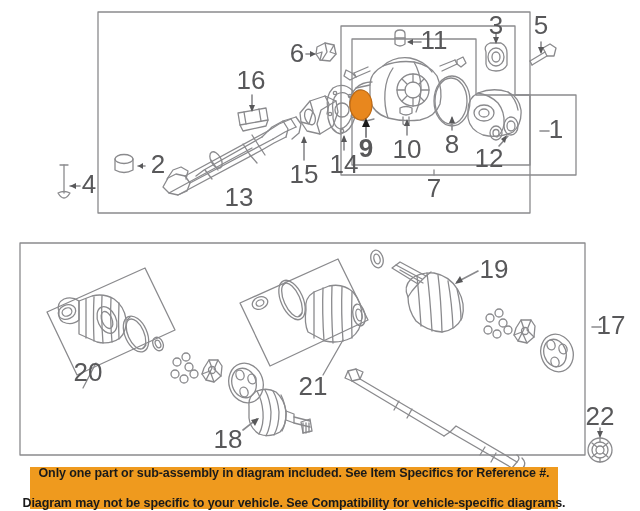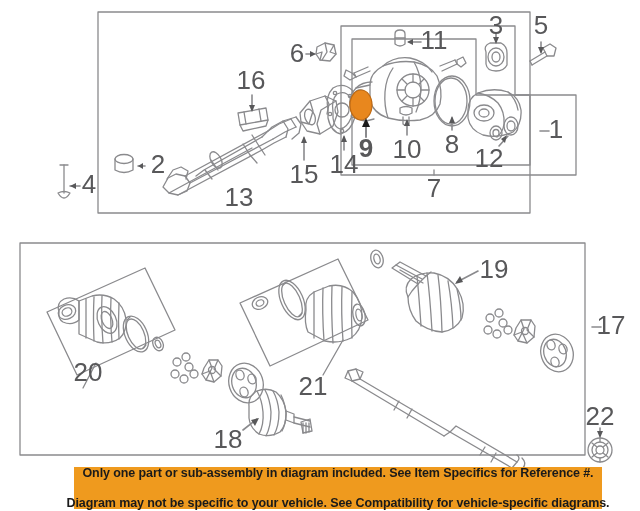--- a/index.html
+++ b/index.html
@@ -28,21 +28,20 @@
     top: 467px;
     width: 528px;
     height: 42px;
     background: #ef9a1e;
     box-sizing: border-box;
     display: flex;
     flex-direction: column;
     align-items: center;
     justify-content: center;
     gap: 15px;
-    margin-left: 44px;
   }
   .notice-line {
     color: #1a1a1a;
     font-family: "Liberation Sans", sans-serif;
     font-size: 12.5px;
     font-weight: bold;
     line-height: 15px;
     letter-spacing: -0.1px;
     white-space: nowrap;
   }

